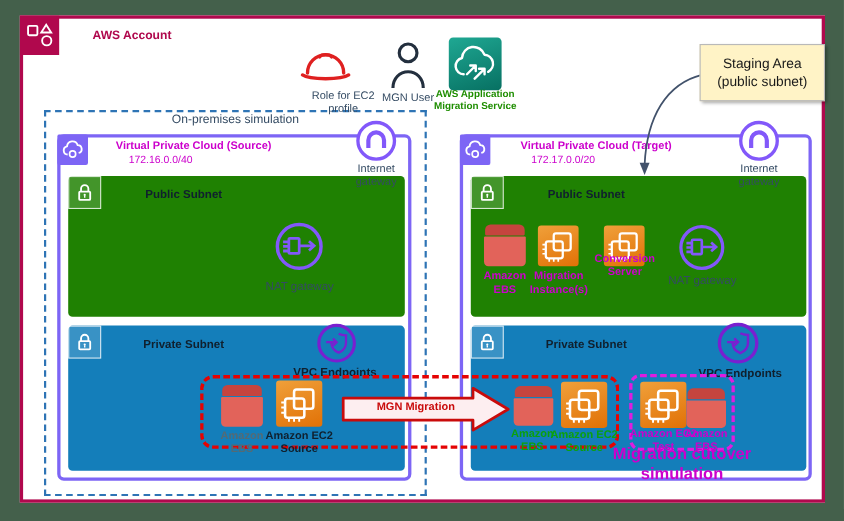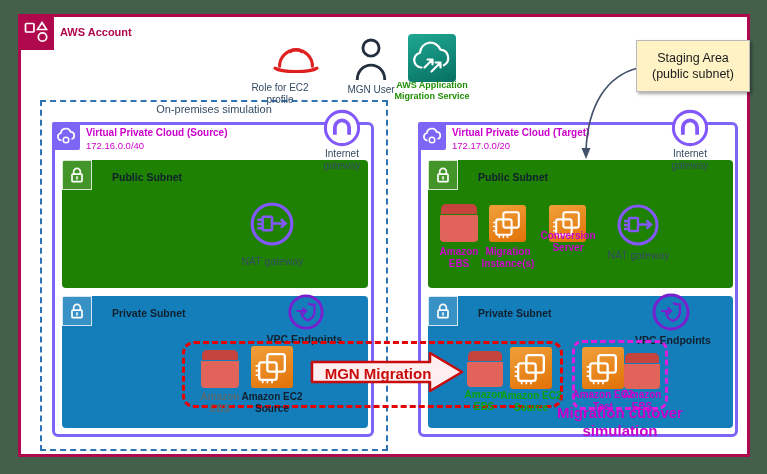--- a/index.html
+++ b/index.html
@@ -2,21 +2,21 @@
 <html><head>
 <meta charset="utf-8">
 <style>
   *{margin:0;padding:0;box-sizing:border-box}
   html,body{background:#44604b}
   body{font-family:"Liberation Sans",sans-serif}
   #canvas{position:relative;width:767px;height:474px;background:#44604b;overflow:hidden}
   .abs{position:absolute}
   .lbl{position:absolute;text-align:center;line-height:1.22;font-size:10px;color:#344b63;white-space:nowrap}
   .lbl .line{display:block}
-  .left{text-align:left}
+  .left{text-align:center}
   .bold{font-weight:bold}
   .magenta{color:#cc00cc}
   .green{color:#0ca00c}
   .black{color:#10202e}
   .gray{color:#546a74}
   .red{color:#c90b0b}
   .crimson{color:#b0084d}
   .account-box{position:absolute;left:18px;top:14px;width:732px;height:443px;border:3px solid #b0084d;background:#ffffff}
   .onprem-box{position:absolute;left:40px;top:100px;width:348px;height:351px;border:2px dashed #2e74b5}
   .vpcbox{position:absolute;width:322px;height:315px;border:3px solid #7d65f5;border-radius:6px}
@@ -281,39 +281,39 @@
     <span class="line">EBS</span>
   </div>
   <div class="lbl bold magenta z7" style="left:552px;top:404px;width:136px;font-size:15px">
     <span class="line">Migration cutover</span>
     <span class="line">simulation</span>
   </div>
 
   <svg class="abs z6" style="left:308px;top:350px" width="160" height="44">
     <polygon points="4,12 122,12 122,3 154,22 122,41 122,32 4,32" fill="#fdeef0" stroke="#c90b0b" stroke-width="2.5" stroke-linejoin="round"></polygon>
   </svg>
-  <div class="lbl bold red z7" style="left:318px;top:365px;width:120px;font-size:15px">MGN Migration</div>
+  <div class="lbl bold red z7" style="left:318px;top:365px;width:120px;font-size:10px">MGN Migration</div>
 
   <div class="note">
     <span>Staging Area</span>
     <span>(public subnet)</span>
   </div>
   <svg class="abs z7" style="left:566px;top:58px" width="96" height="110">
     <path d="M72 10 C 40 18, 22 48, 20 92" fill="none" stroke="#42526b" stroke-width="1.6"></path>
     <polygon points="15.5,90 24.5,90 20,101" fill="#42526b"></polygon>
   </svg>
 
   <svg class="abs" style="left:268px;top:38px" width="56" height="42" viewBox="0 0 56 46">
     <g fill="none" stroke="#df2020" stroke-width="3.4" stroke-linecap="round" stroke-linejoin="round">
       <path d="M10 31c0-10 8-18 18-18s18 8 18 18"></path>
       <path d="M5 33c7 5 39 5 46 0"></path>
       <path d="M22 15c2-3 10-3 12 0"></path>
     </g>
   </svg>
-  <div class="lbl" style="left:236px;top:82px;width:88px">
+  <div class="lbl" style="left:268px;top:82px;width:88px">
     <span class="line">Role for EC2</span>
     <span class="line">profile</span>
   </div>
 
   <svg class="abs" style="left:352px;top:36px" width="38" height="46" viewBox="0 0 40 48">
     <g fill="none" stroke="#232f3e" stroke-width="3">
       <circle cx="20" cy="12.5" r="8.5"></circle>
       <path d="M5.5 46c0-9 6.5-15.5 14.5-15.5S34.5 37 34.5 46"></path>
     </g>
   </svg>

